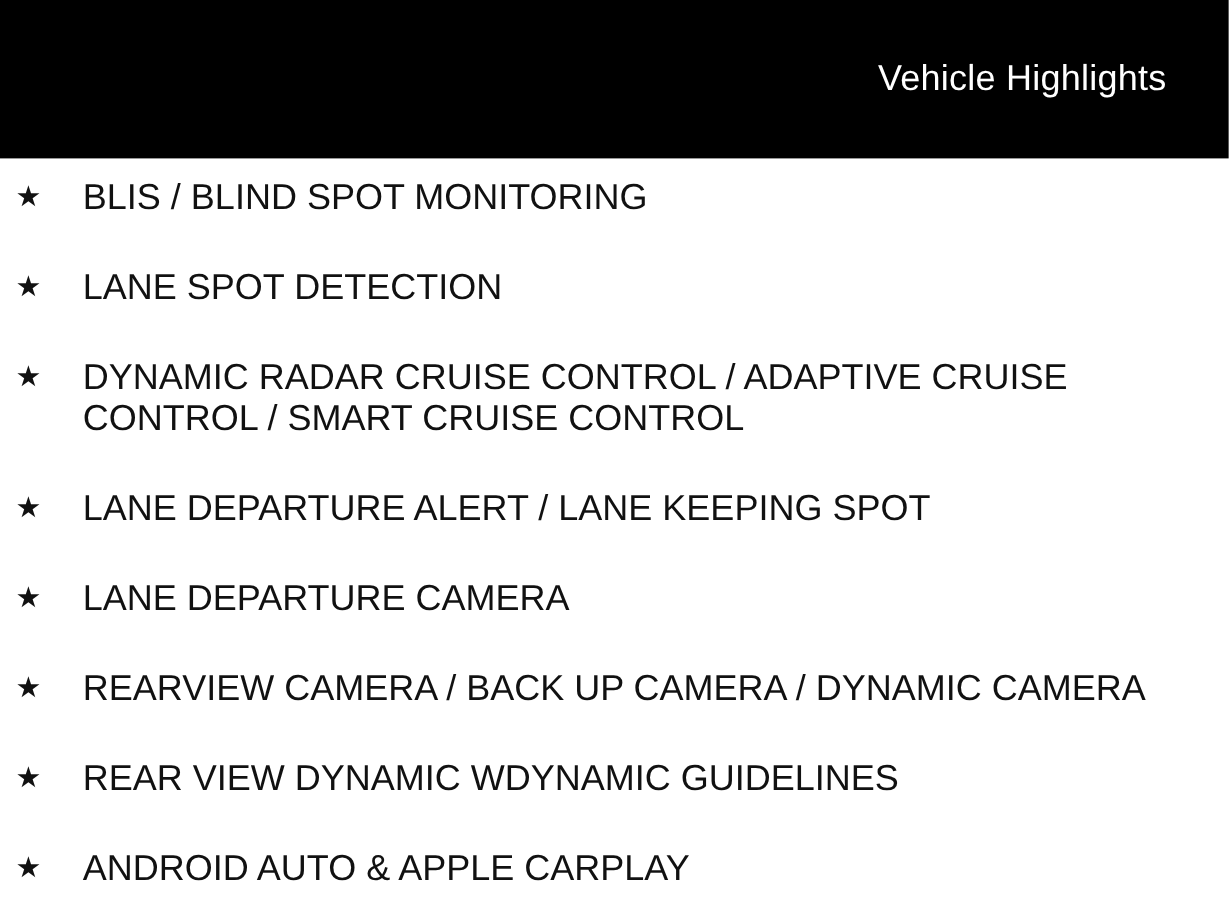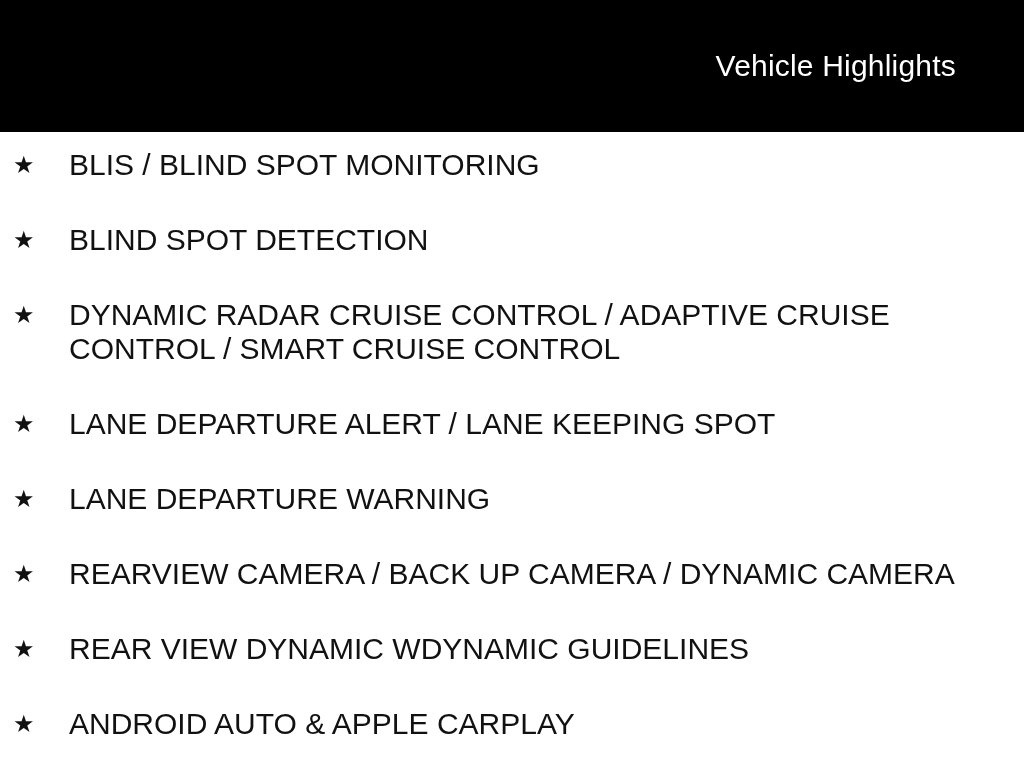--- a/index.html
+++ b/index.html
@@ -19,21 +19,21 @@
     background: #ffffff;
     position: relative;
   }
   .header-bar {
     width: 100%;
     height: 132px;
     background: #000000;
     display: flex;
     align-items: center;
     justify-content: flex-end;
-    padding-right: 68px;
+    padding-right: 52px;
     box-sizing: border-box;
   }
   .header-title {
     color: #ffffff;
     font-size: 30px;
     font-weight: 400;
     letter-spacing: 0.2px;
     white-space: nowrap;
   }
   .feature-list {
@@ -77,36 +77,36 @@
 
   <div class="feature-list">
 
     <div class="feature-item">
       <span class="bullet">★</span>
       <span class="feature-text">BLIS / BLIND SPOT MONITORING</span>
     </div>
 
     <div class="feature-item">
       <span class="bullet">★</span>
-      <span class="feature-text">BLIND SPOT DETECTION</span>
+      <span class="feature-text">LANE SPOT DETECTION</span>
     </div>
 
     <div class="feature-item">
       <span class="bullet">★</span>
       <span class="feature-text">DYNAMIC RADAR CRUISE CONTROL / ADAPTIVE CRUISE CONTROL / SMART CRUISE CONTROL</span>
     </div>
 
     <div class="feature-item">
       <span class="bullet">★</span>
       <span class="feature-text">LANE DEPARTURE ALERT / LANE KEEPING SPOT</span>
     </div>
 
     <div class="feature-item">
       <span class="bullet">★</span>
-      <span class="feature-text">LANE DEPARTURE WARNING</span>
+      <span class="feature-text">LANE DEPARTURE CAMERA</span>
     </div>
 
     <div class="feature-item">
       <span class="bullet">★</span>
       <span class="feature-text">REARVIEW CAMERA / BACK UP CAMERA / DYNAMIC CAMERA</span>
     </div>
 
     <div class="feature-item">
       <span class="bullet">★</span>
       <span class="feature-text">REAR VIEW DYNAMIC WDYNAMIC GUIDELINES</span>

